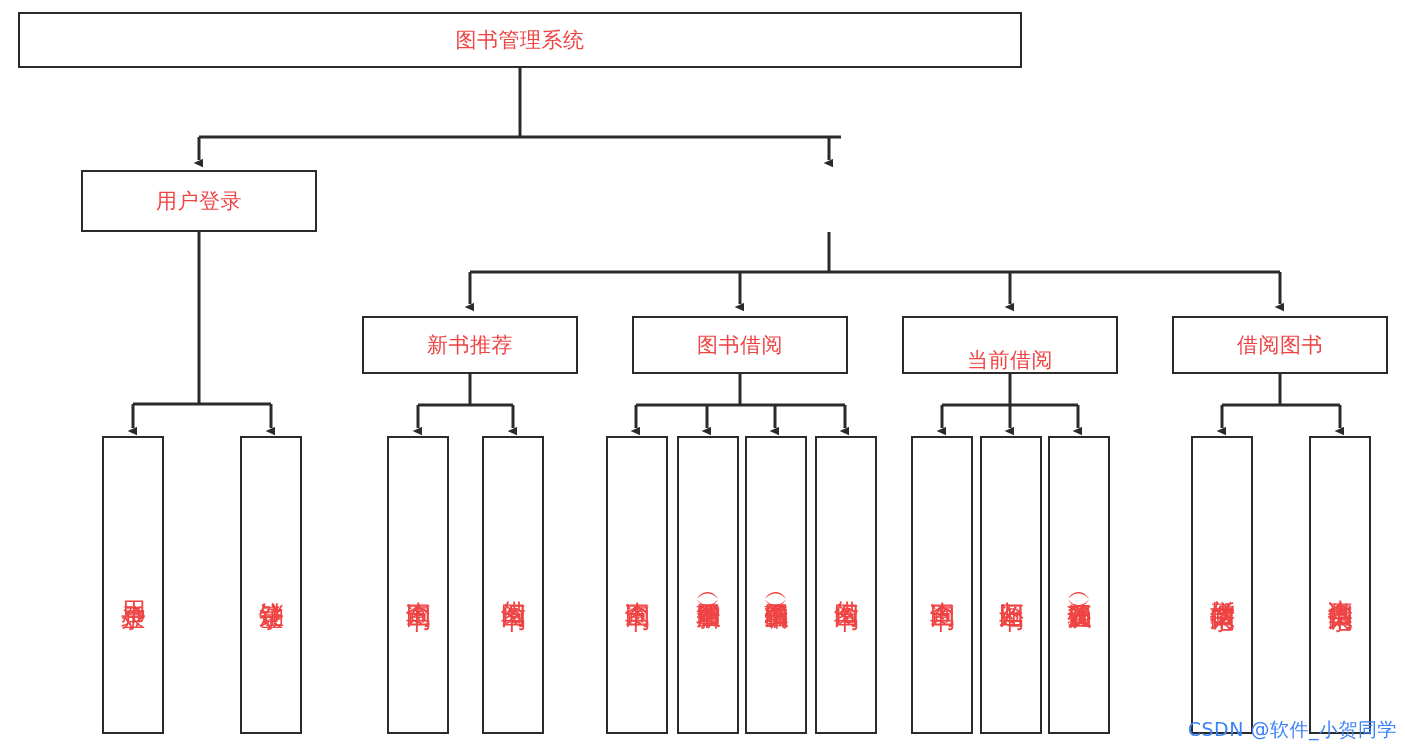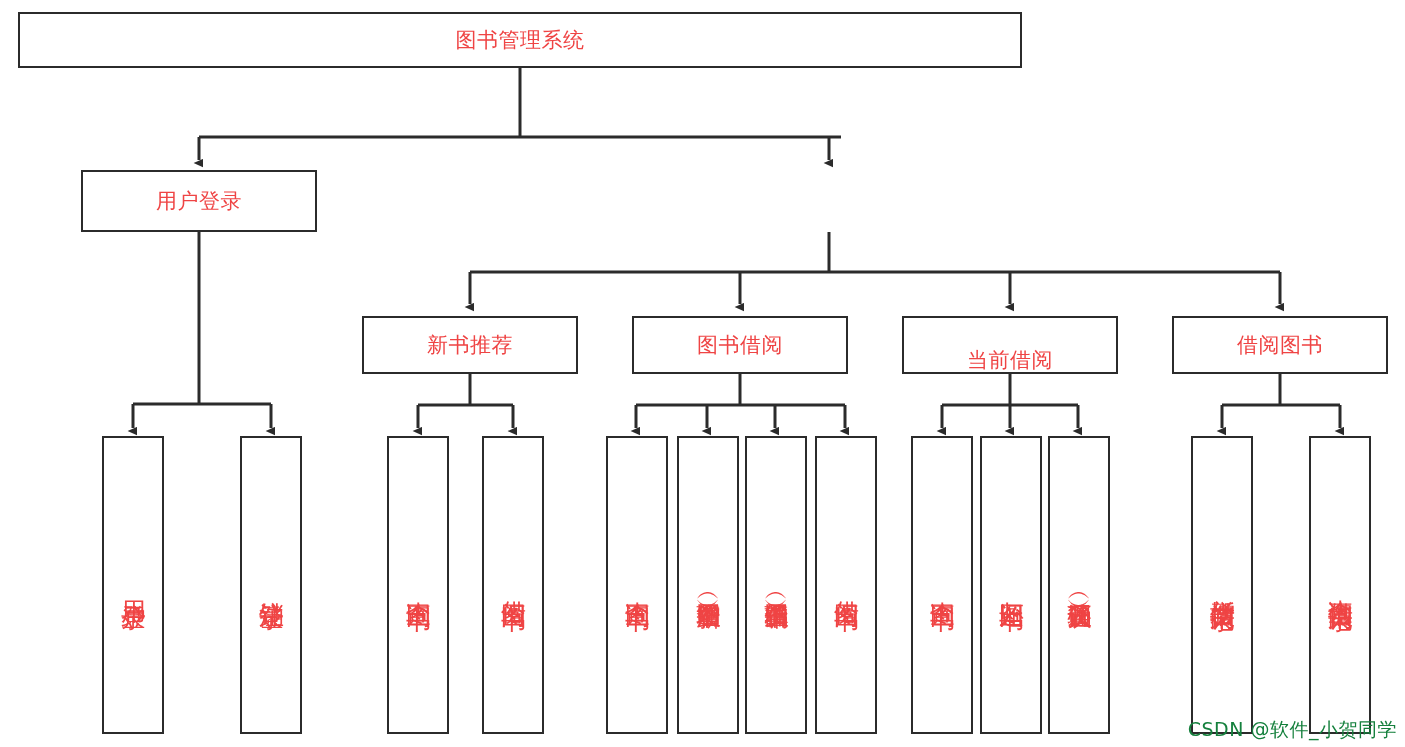--- a/index.html
+++ b/index.html
@@ -55,21 +55,21 @@
   }
   .node.v.tight .label {
     font-size: 24px;
     letter-spacing: 0px;
   }
   .watermark {
     position: absolute;
     right: 8px;
     bottom: 4px;
     font-size: 19px;
-    color: #15803d;
+    color: #3b82f6;
     white-space: nowrap;
     letter-spacing: 0.5px;
   }
 </style>
 </head>
 <body>
 
 <div id="canvas">
 
   <svg id="wires" viewBox="0 0 1405 747" xmlns="http://www.w3.org/2000/svg">

